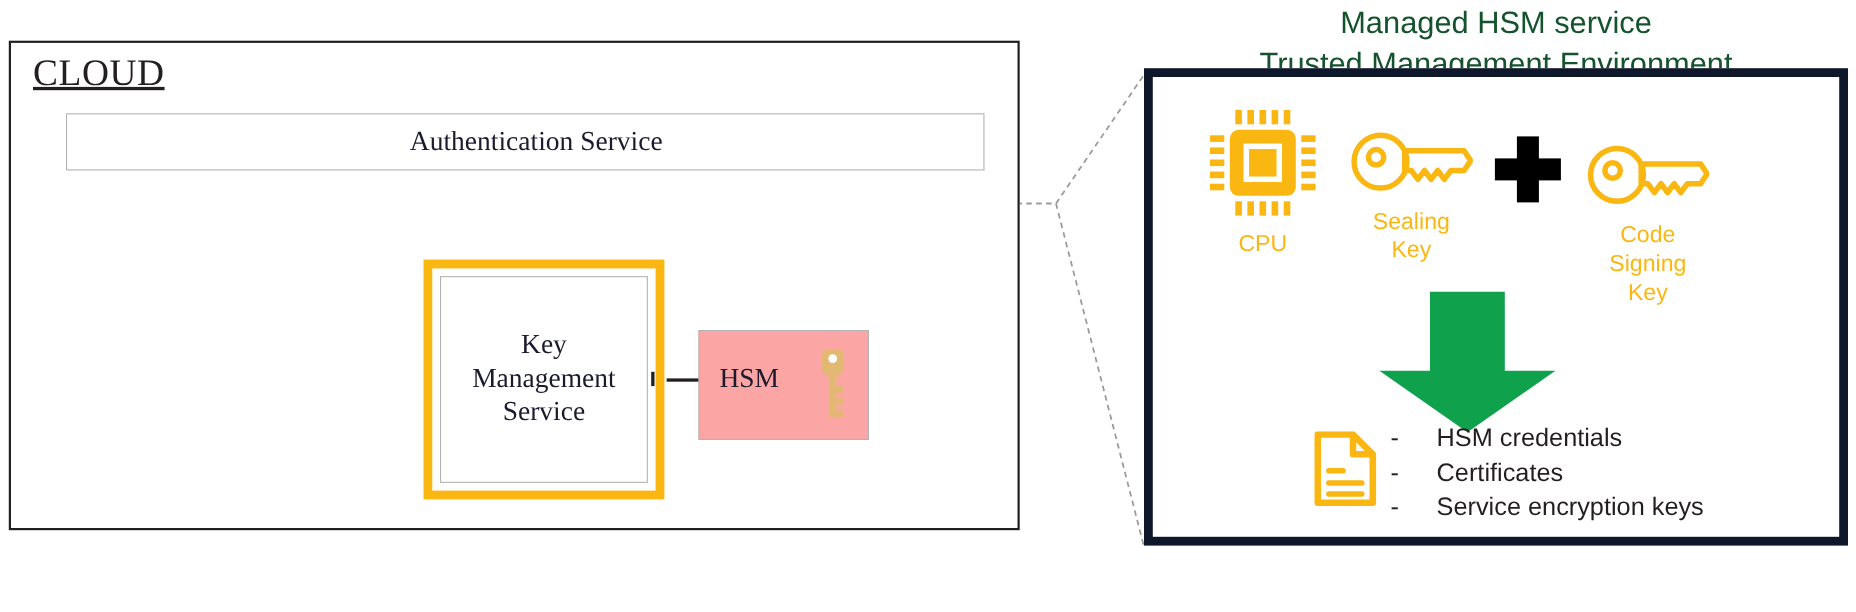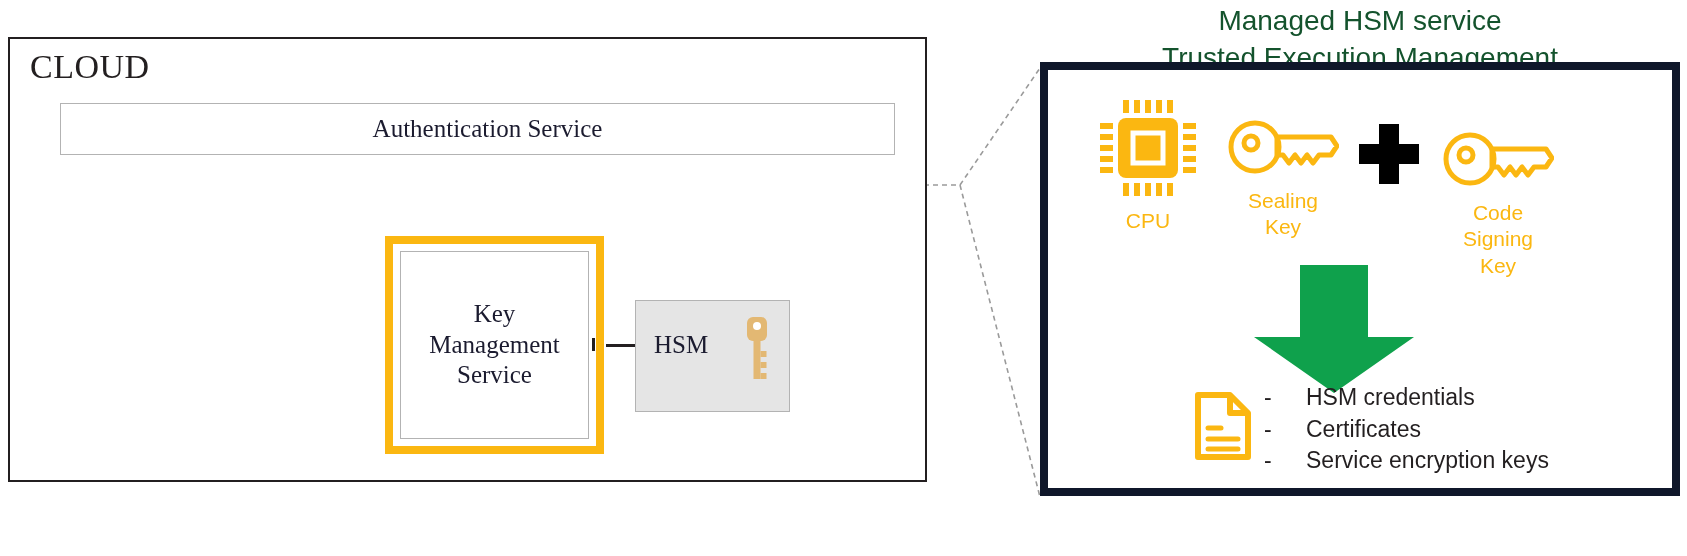--- a/index.html
+++ b/index.html
@@ -34,20 +34,21 @@
   }
   .cloud-title {
     position: absolute;
     left: 30px;
     top: 50px;
     font-family: "Liberation Serif", serif;
     font-size: 34px;
     color: #231f20;
     letter-spacing: 0.5px;
     line-height: 1;
+    text-decoration: underline;
   }
   .auth-box {
     position: absolute;
     left: 60px;
     top: 103px;
     width: 835px;
     height: 52px;
     border: 1.5px solid #b3b3b3;
     box-sizing: border-box;
     background: #fff;
@@ -111,24 +112,24 @@
     color: #1b1b2f;
     text-align: center;
   }
 
   
   .hsm-box {
     position: absolute;
     left: 635px;
     top: 300px;
     width: 155px;
-    height: 112px;
+    height: 100px;
     border: 1.5px solid #b3b3b3;
     box-sizing: border-box;
-    background: #e5e5e5;
+    background: #fca5a5;
   }
   .hsm-label {
     position: absolute;
     left: 18px;
     top: 30px;
     font-family: "Liberation Serif", serif;
     font-size: 25px;
     color: #1b1b2f;
   }
   .hsm-key {
@@ -297,21 +298,21 @@
         <rect x="9.5" y="22" width="7" height="40" fill="#E3B873"></rect>
         <rect x="16.5" y="34" width="6" height="6" fill="#E3B873"></rect>
         <rect x="16.5" y="45" width="6" height="6" fill="#E3B873"></rect>
         <rect x="16.5" y="56" width="6" height="6" fill="#E3B873"></rect>
       </svg>
     </span>
   </div>
 
   <div class="tee-title">
     <div>Managed HSM service</div>
-    <div>Trusted Execution Management</div>
+    <div>Trusted Management Environment</div>
   </div>
 
   <div class="tee-panel">
 
     <div class="icon-row">
 
       <div class="cell cpu-cell">
         <span>
           <svg width="104" height="104" viewBox="0 0 104 104">
             <g fill="#FBB711">

